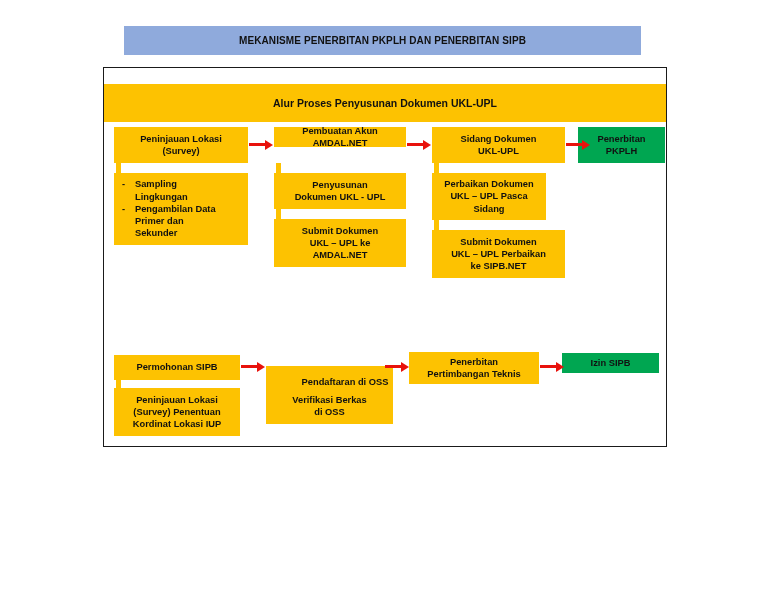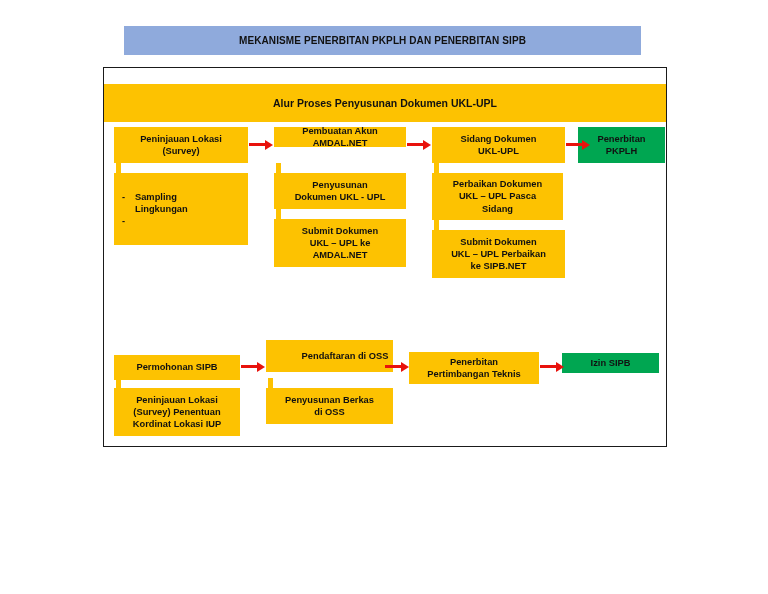--- a/index.html
+++ b/index.html
@@ -198,40 +198,45 @@
     <span class="lines">
       <span class="bullet-row">
         <span class="bullet-mark">-</span>
         <span class="bullet-text">
           <span class="bline">Sampling</span>
           <span class="bline">Lingkungan</span>
         </span>
       </span>
       <span class="bullet-row">
         <span class="bullet-mark">-</span>
+        <span class="bullet-text">
+          <span class="bline">Pengambilan Data</span>
+          <span class="bline">Primer dan</span>
+          <span class="bline">Sekunder</span>
+        </span>
       </span>
     </span>
   </div>
 
   <div class="node" style="left:170px; top:105px; width:132px; height:36px;">
     <span class="lines">
       <span class="bline">Penyusunan</span>
       <span class="bline">Dokumen UKL - UPL</span>
     </span>
   </div>
 
   <div class="node" style="left:170px; top:151px; width:132px; height:48px;">
     <span class="lines">
       <span class="bline">Submit Dokumen</span>
       <span class="bline">UKL – UPL ke</span>
       <span class="bline">AMDAL.NET</span>
     </span>
   </div>
 
-  <div class="node" style="left:328px; top:105px; width:131px; height:47px;">
+  <div class="node" style="left:328px; top:105px; width:114px; height:47px;">
     <span class="lines">
       <span class="bline">Perbaikan Dokumen</span>
       <span class="bline">UKL – UPL Pasca</span>
       <span class="bline">Sidang</span>
     </span>
   </div>
 
   <div class="node" style="left:328px; top:162px; width:133px; height:48px;">
     <span class="lines">
       <span class="bline">Submit Dokumen</span>
@@ -240,21 +245,21 @@
     </span>
   </div>
 
 
   <div class="node" style="left:10px; top:287px; width:126px; height:25px;">
     <span class="lines">
       <span class="bline">Permohonan SIPB</span>
     </span>
   </div>
 
-  <div class="node" style="left:162px; top:272px; width:127px; height:32px;padding-left:35px;">
+  <div class="node" style="left:162px; top:298px; width:127px; height:32px;padding-left:35px;">
     <span class="lines">
       <span class="bline">Pendaftaran di OSS</span>
     </span>
   </div>
 
   <div class="node" style="left:305px; top:284px; width:130px; height:32px;">
     <span class="lines">
       <span class="bline">Penerbitan</span>
       <span class="bline">Pertimbangan Teknis</span>
     </span>
@@ -285,18 +290,18 @@
   <div class="node" style="left:10px; top:320px; width:126px; height:48px;">
     <span class="lines">
       <span class="bline">Peninjauan Lokasi</span>
       <span class="bline">(Survey) Penentuan</span>
       <span class="bline">Kordinat Lokasi IUP</span>
     </span>
   </div>
 
   <div class="node" style="left:162px; top:320px; width:127px; height:36px;">
     <span class="lines">
-      <span class="bline">Penyusunan Berkas</span>
+      <span class="bline">Verifikasi Berkas</span>
       <span class="bline">di OSS</span>
     </span>
   </div>
 
 </div>
 
 </body></html>

